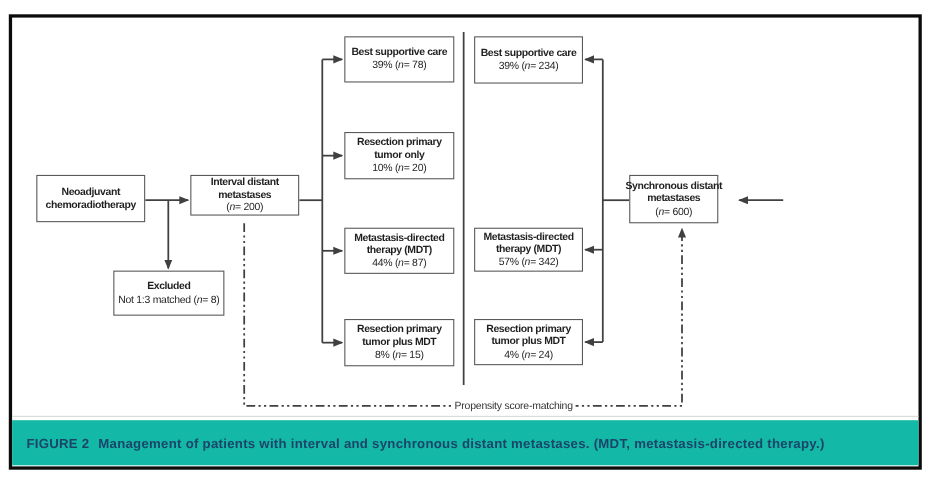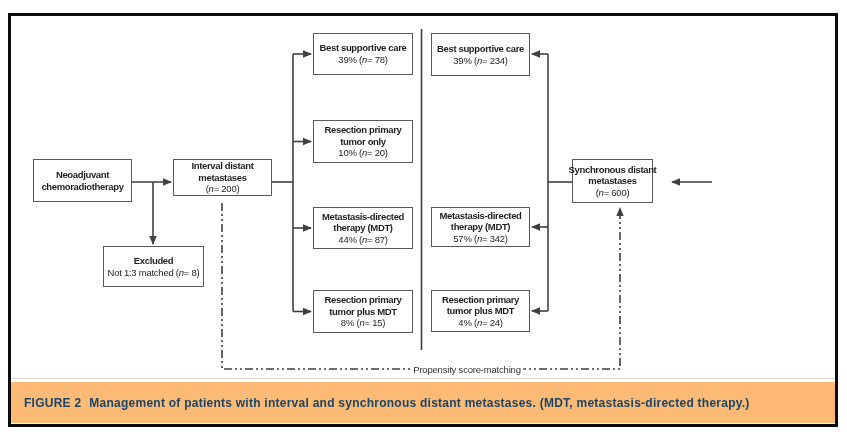--- a/index.html
+++ b/index.html
@@ -27,21 +27,21 @@
     position:absolute;z-index:2;left:421px;top:369px;transform:translate(-50%,-50%);
     background:#ffffff;padding:0 3px;font-size:9.5px;letter-spacing:-0.2px;color:#333333;
     white-space:nowrap;
     margin-left:46px;
   }
   #img-edge{
     position:absolute;z-index:0;left:11px;top:378px;width:824px;height:1px;background:#d9d9d9;
   }
   #caption-band{
     position:absolute;z-index:3;left:11px;top:382px;width:824px;height:41px;
-    background:#fdba74;display:flex;align-items:center;padding-left:13px;box-sizing:border-box;
+    background:#14b8a6;display:flex;align-items:center;padding-left:13px;box-sizing:border-box;
   }
   .cap{
     font-weight:bold;font-size:12px;letter-spacing:0.25px;color:#1a4569;white-space:nowrap;
   }
   .cap-label{margin-right:8px;}
 </style>
 </head>
 <body>
 
 <div id="stage">

